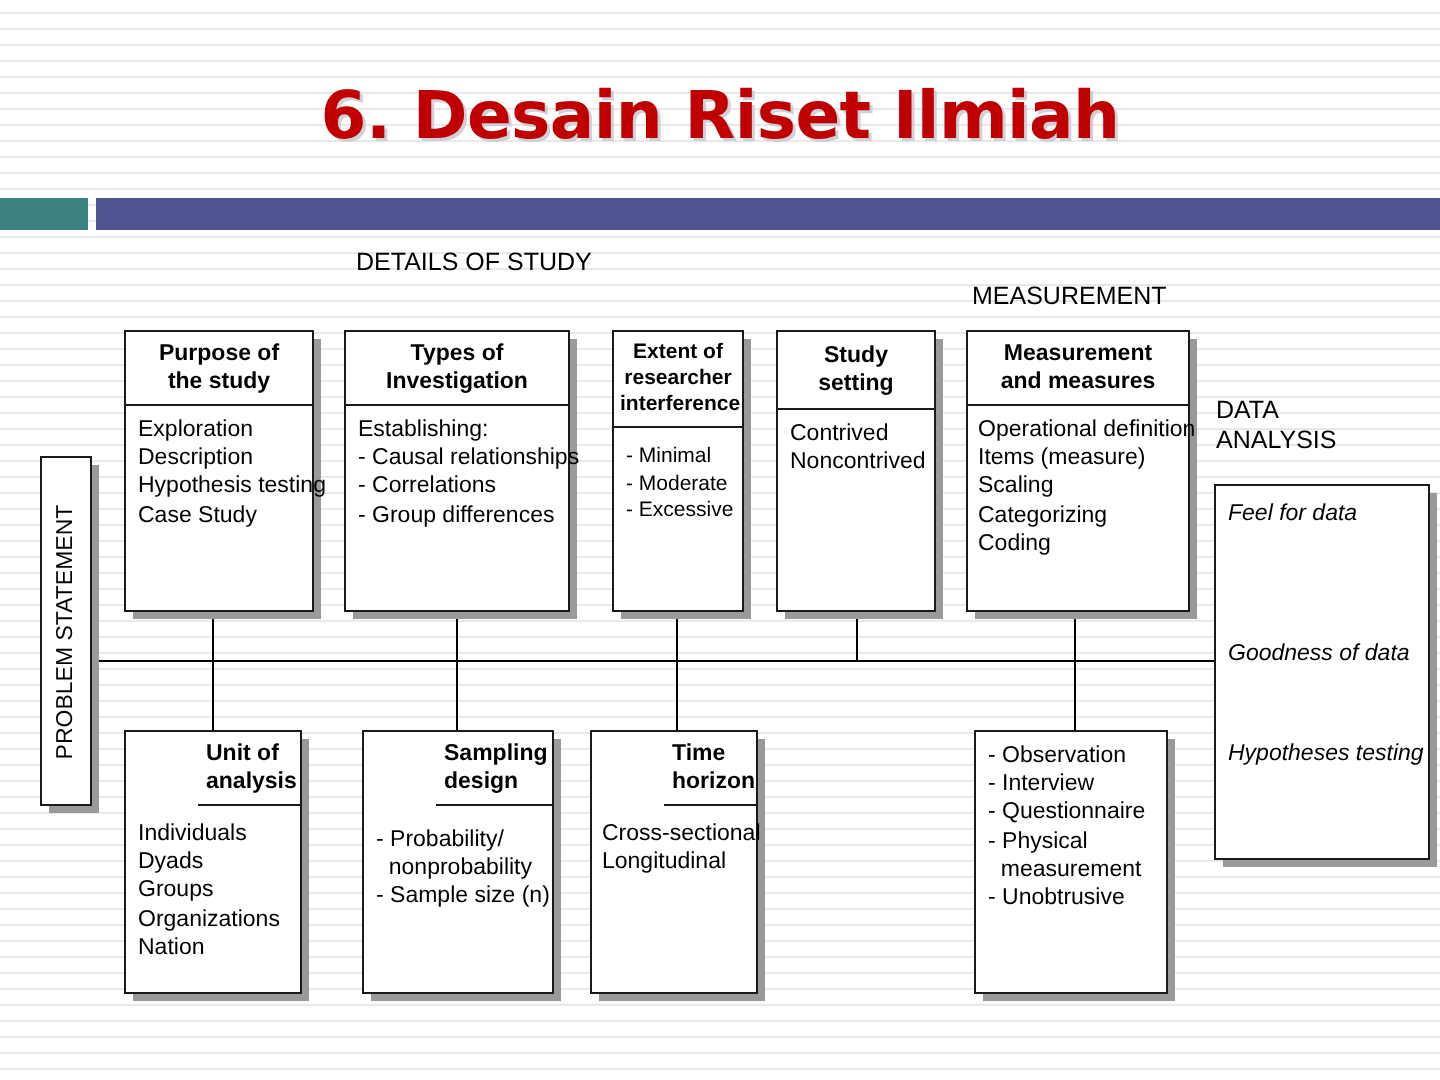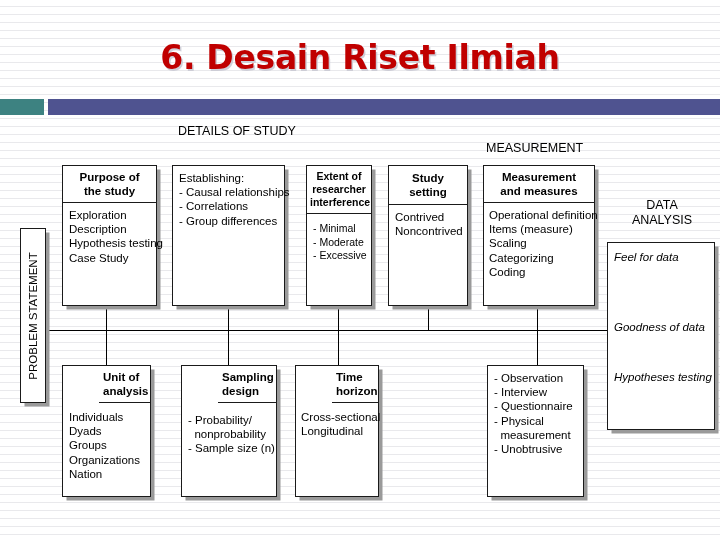--- a/index.html
+++ b/index.html
@@ -128,21 +128,21 @@
     white-space: nowrap;
     font-size: 11.5px;
     color: #000;
   }
 
   
   #data-analysis-label {
     position: absolute;
     left: 608px; top: 198px;
     width: 108px;
-    text-align: center;
+    text-align: left;
     font-size: 12.5px;
     line-height: 15px;
     color: #000;
     z-index: 2;
   }
   #data-analysis-box {
     position: absolute;
     left: 607px; top: 242px;
     width: 108px; height: 188px;
     background: #fff;
@@ -196,20 +196,24 @@
       </div>
       <div class="body">
         <div class="ln">Exploration</div>
         <div class="ln">Description</div>
         <div class="ln">Hypothesis testing</div>
         <div class="ln">Case Study</div>
       </div>
     </div>
 
     <div class="box" style="left:172px; top:165px; width:113px; height:141px;">
+      <div class="hdr">
+        <div>Types of</div>
+        <div>Investigation</div>
+      </div>
       <div class="body">
         <div class="ln">Establishing:</div>
         <div class="ln">- Causal relationships</div>
         <div class="ln">- Correlations</div>
         <div class="ln">- Group differences</div>
       </div>
     </div>
 
     <div class="box" style="left:306px; top:165px; width:66px; height:141px;">
       <div class="hdr" style="font-size:10.5px; line-height:13px;">

